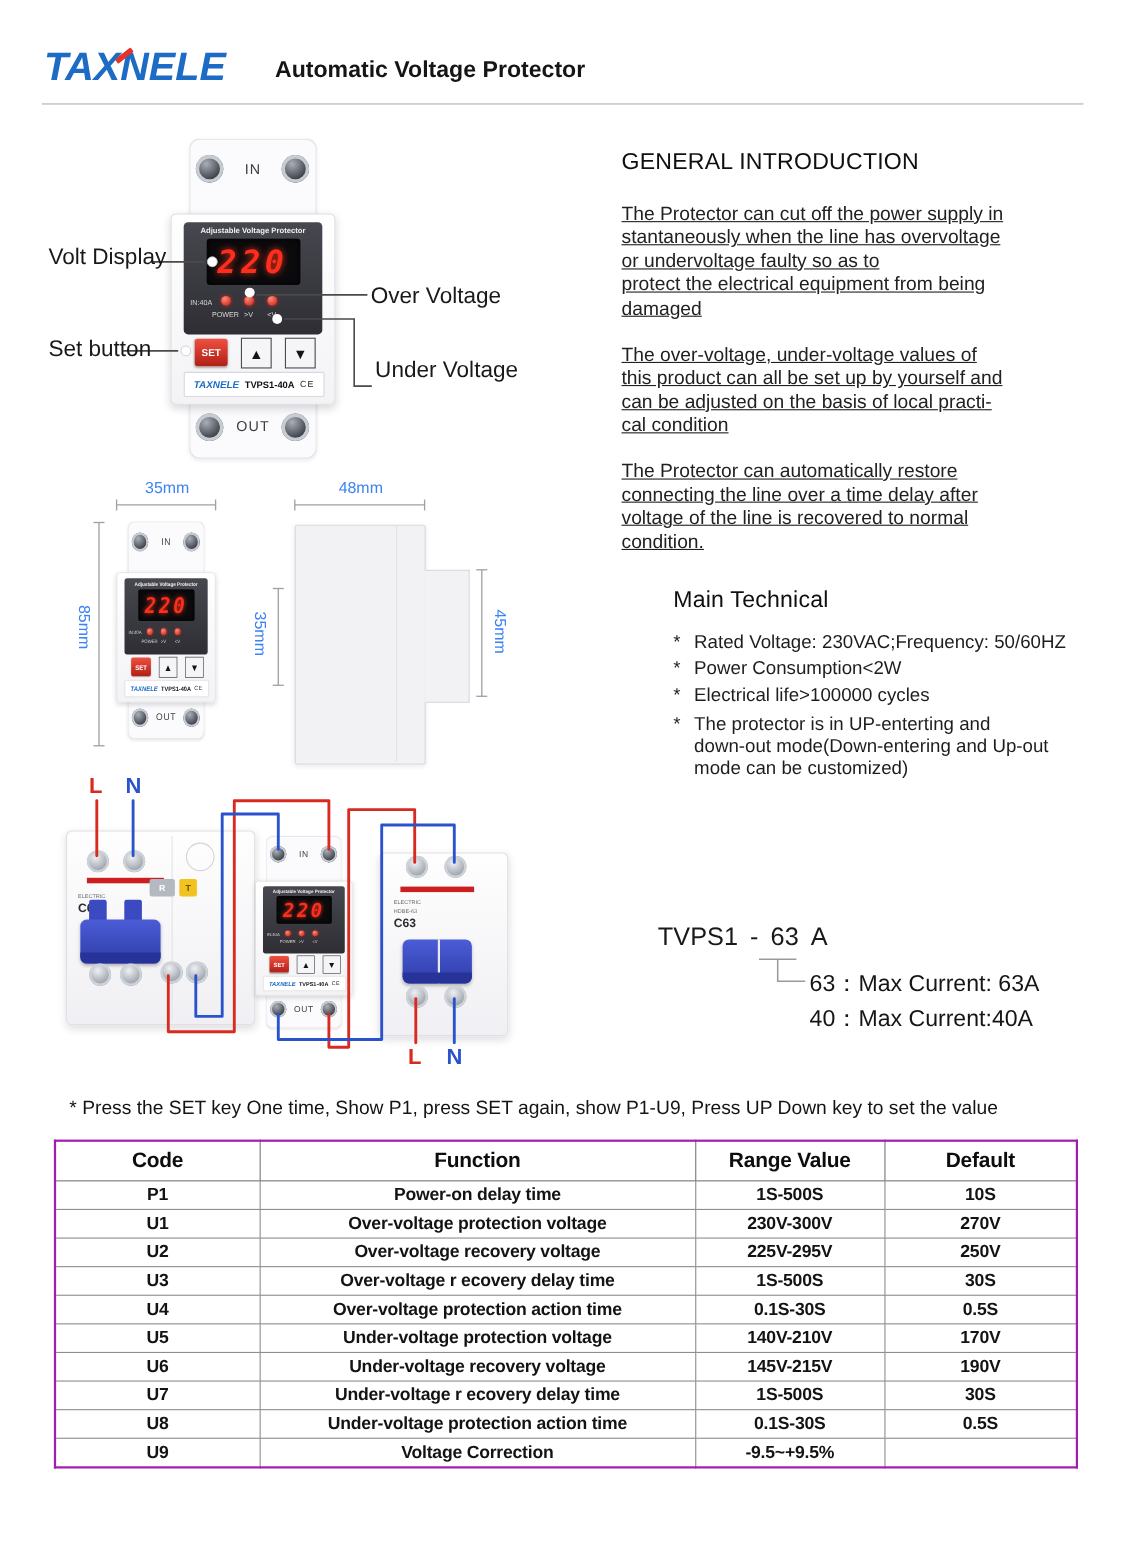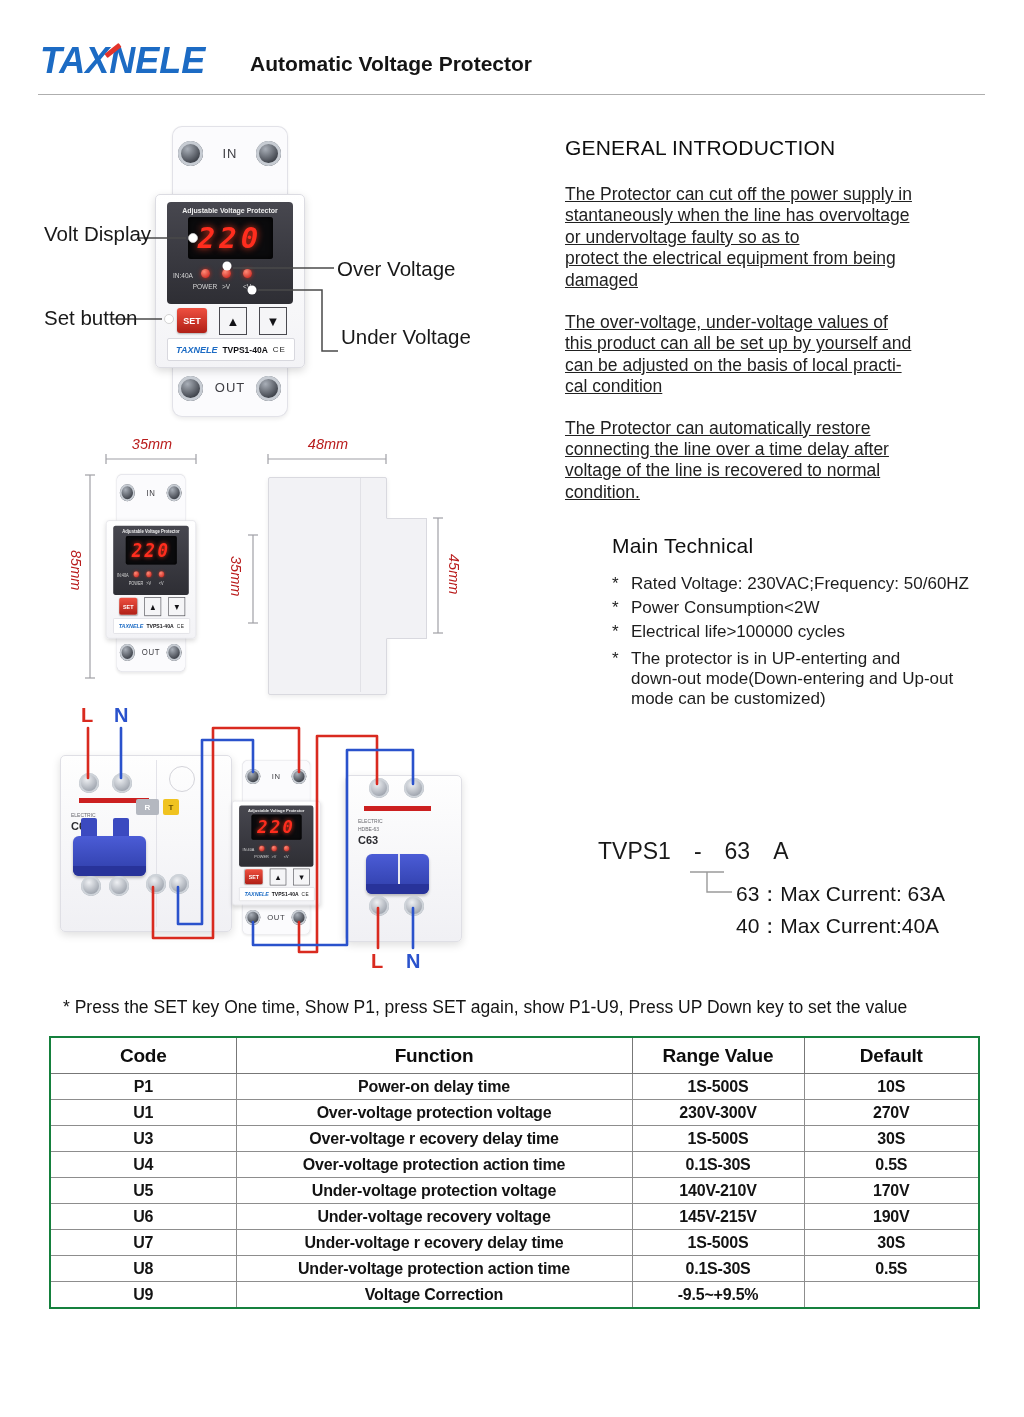--- a/index.html
+++ b/index.html
@@ -71,21 +71,21 @@
   .callout{position:absolute;font-size:20.5px;color:#191919;}
   .co-volt{left:4px;top:104px}
   .co-set{left:4px;top:188px}
   .co-over{left:297px;top:139px}
   .co-under{left:301px;top:207px}
   .overlay{position:absolute;left:0;top:0;pointer-events:none;}
 
   
   .fig-dim{position:absolute;left:60px;top:438px;width:460px;height:264px;}
   .dev-dim{left:46px;top:36px;transform:scale(0.6,0.68);transform-origin:0 0;}
-  .dim-label{position:absolute;font-size:14.5px;color:#b91c1c;font-style:italic;}
+  .dim-label{position:absolute;font-size:14.5px;color:#3b82f6;}
   .dim-label.v{writing-mode:vertical-rl;}
   .dl-fw{left:62px;top:-2px;width:60px;text-align:center;}
   .dl-fh{left:8px;top:112px;}
   .dl-sw{left:237px;top:-2px;width:62px;text-align:center;}
   .dl-sih{left:168px;top:118px;}
   .dl-soh{left:386px;top:116px;}
   .sv-main{position:absolute;left:208px;top:39px;width:117px;height:216px;background:#f2f2f5;
         border:1px solid #d9d9df;border-radius:2px;box-shadow:0 2px 5px rgba(0,0,0,.08);}
   .sv-prot{position:absolute;left:326px;top:80px;width:39px;height:119px;background:#f2f2f5;
         border:1px solid #d9d9df;border-left:1px solid #f2f2f5;}
@@ -125,28 +125,28 @@
   .gi p{margin:0;white-space:pre-line;font-size:17.5px;line-height:21.4px;color:#212121;text-decoration:underline;}
   .gi .p1{margin-top:24px}.gi .p2{margin-top:21px}.gi .p3{margin-top:20px}
   .mt{position:absolute;left:565px;top:534px;width:445px;margin-left:47px;}
   .mt-items{margin-top:16px;}
   .mt-item{display:flex;gap:11px;font-size:17px;line-height:20px;color:#1d1d1d;margin-bottom:4px;}
   .mt-item .txt{white-space:pre-line;}
   .mt-bullet{width:8px;flex:none;}
 
   
   .fig-model{position:absolute;left:560px;top:828px;width:460px;height:125px;}
-  .mc-row{position:absolute;left:38px;top:10px;font-size:23px;color:#191919;display:flex;gap:23px;}
+  .mc-row{position:absolute;left:38px;top:10px;font-size:23px;color:#191919;display:flex;gap:11px;}
   .mc-opt{position:absolute;left:176px;font-size:21px;color:#151515;}
   .mc-opt1{top:52px}.mc-opt2{top:84px}
 
   
   .note{position:absolute;left:63px;top:997px;font-size:17.5px;color:#141414;}
   .tbl{position:absolute;left:49px;top:1036px;width:929px;border-collapse:collapse;
-        table-layout:fixed;border:2px solid #15803d;}
+        table-layout:fixed;border:2px solid #a21caf;}
   .tbl th{height:33px;font-size:19px;font-weight:bold;color:#0d0d0d;border:1px solid #777;
         letter-spacing:-.2px;}
   .tbl td{height:25px;font-size:16px;font-weight:bold;color:#131313;text-align:center;
         border:1px solid #8d8d8d;padding:0;letter-spacing:-.2px;}
 </style>
 </head>
 <body>
 
 <div class="page">
 
@@ -450,20 +450,26 @@
         <td>1S-500S</td>
         <td>10S</td>
       </tr>
       <tr>
         <td>U1</td>
         <td>Over-voltage  protection voltage</td>
         <td>230V-300V</td>
         <td>270V</td>
       </tr>
       <tr>
+        <td>U2</td>
+        <td>Over-voltage recovery voltage</td>
+        <td>225V-295V</td>
+        <td>250V</td>
+      </tr>
+      <tr>
         <td>U3</td>
         <td>Over-voltage r ecovery delay time</td>
         <td>1S-500S</td>
         <td>30S</td>
       </tr>
       <tr>
         <td>U4</td>
         <td>Over-voltage protection action time</td>
         <td>0.1S-30S</td>
         <td>0.5S</td>

